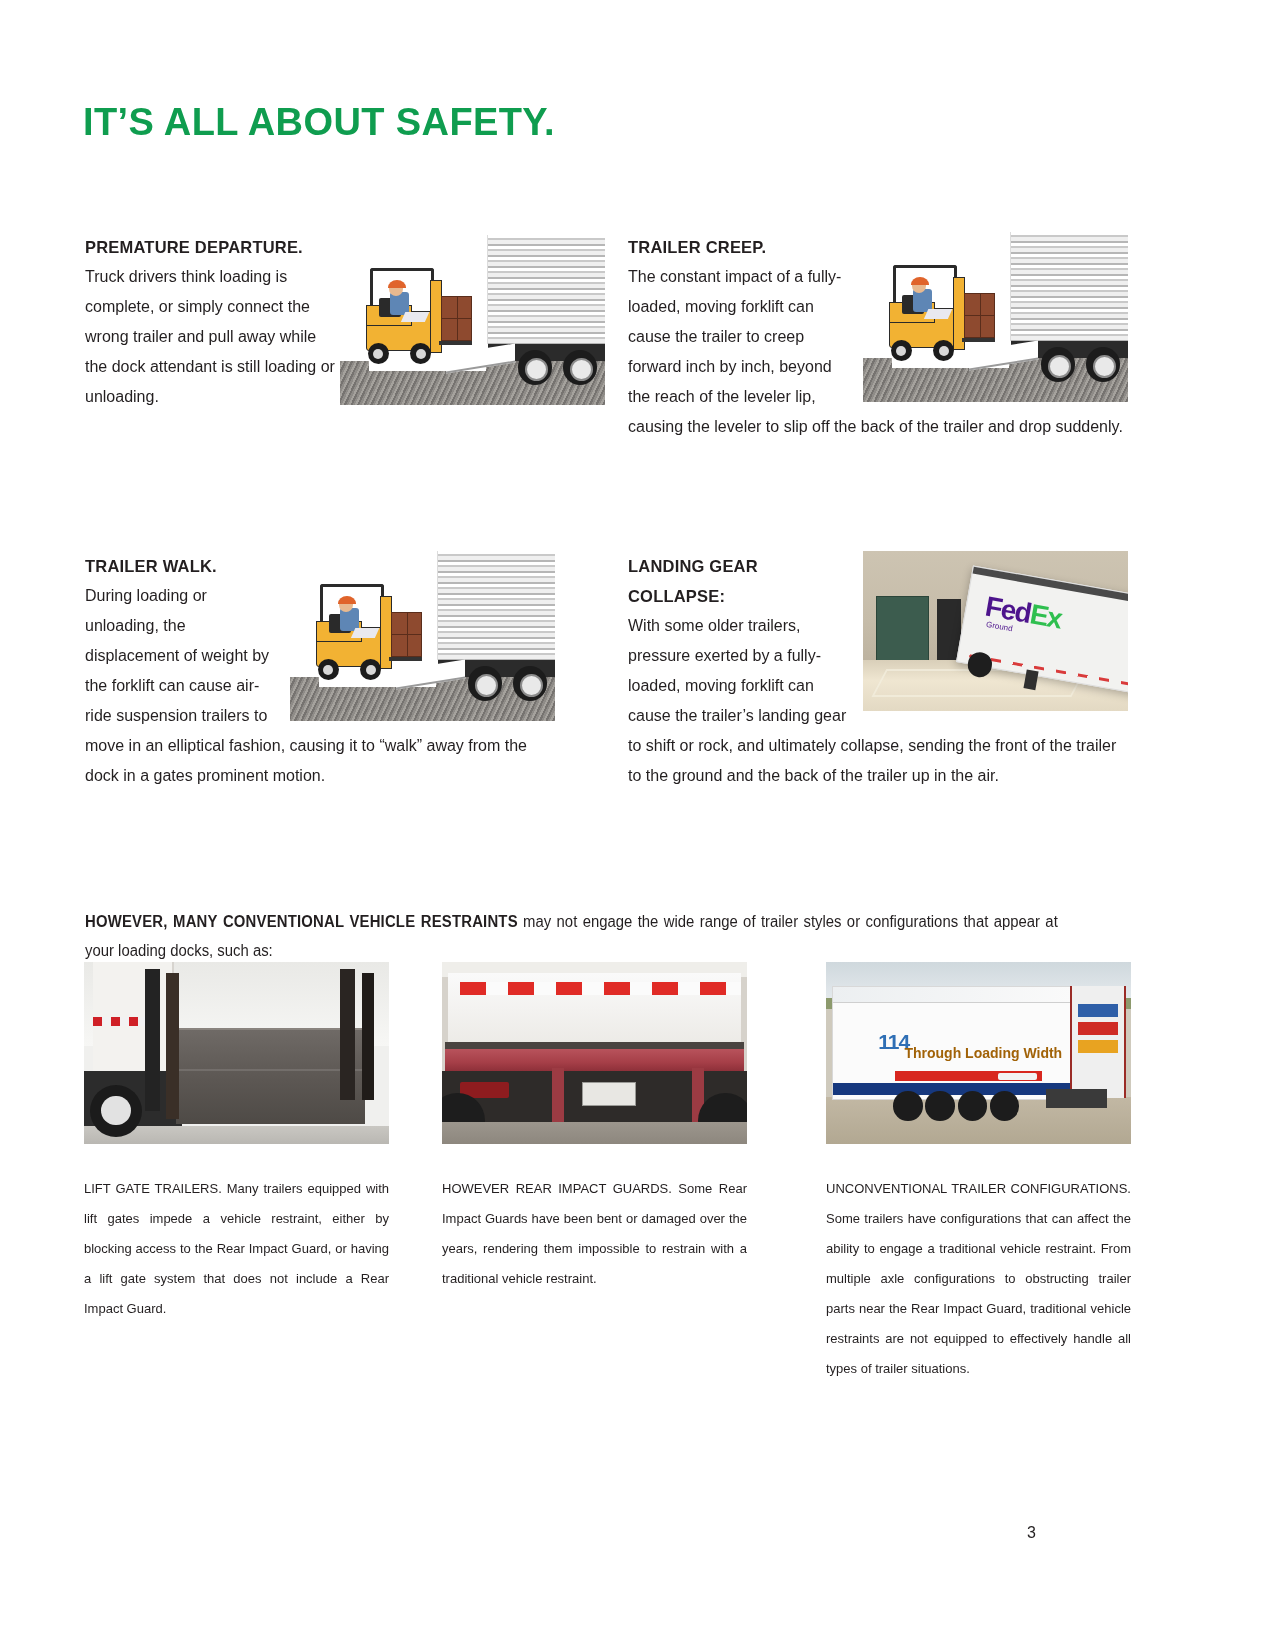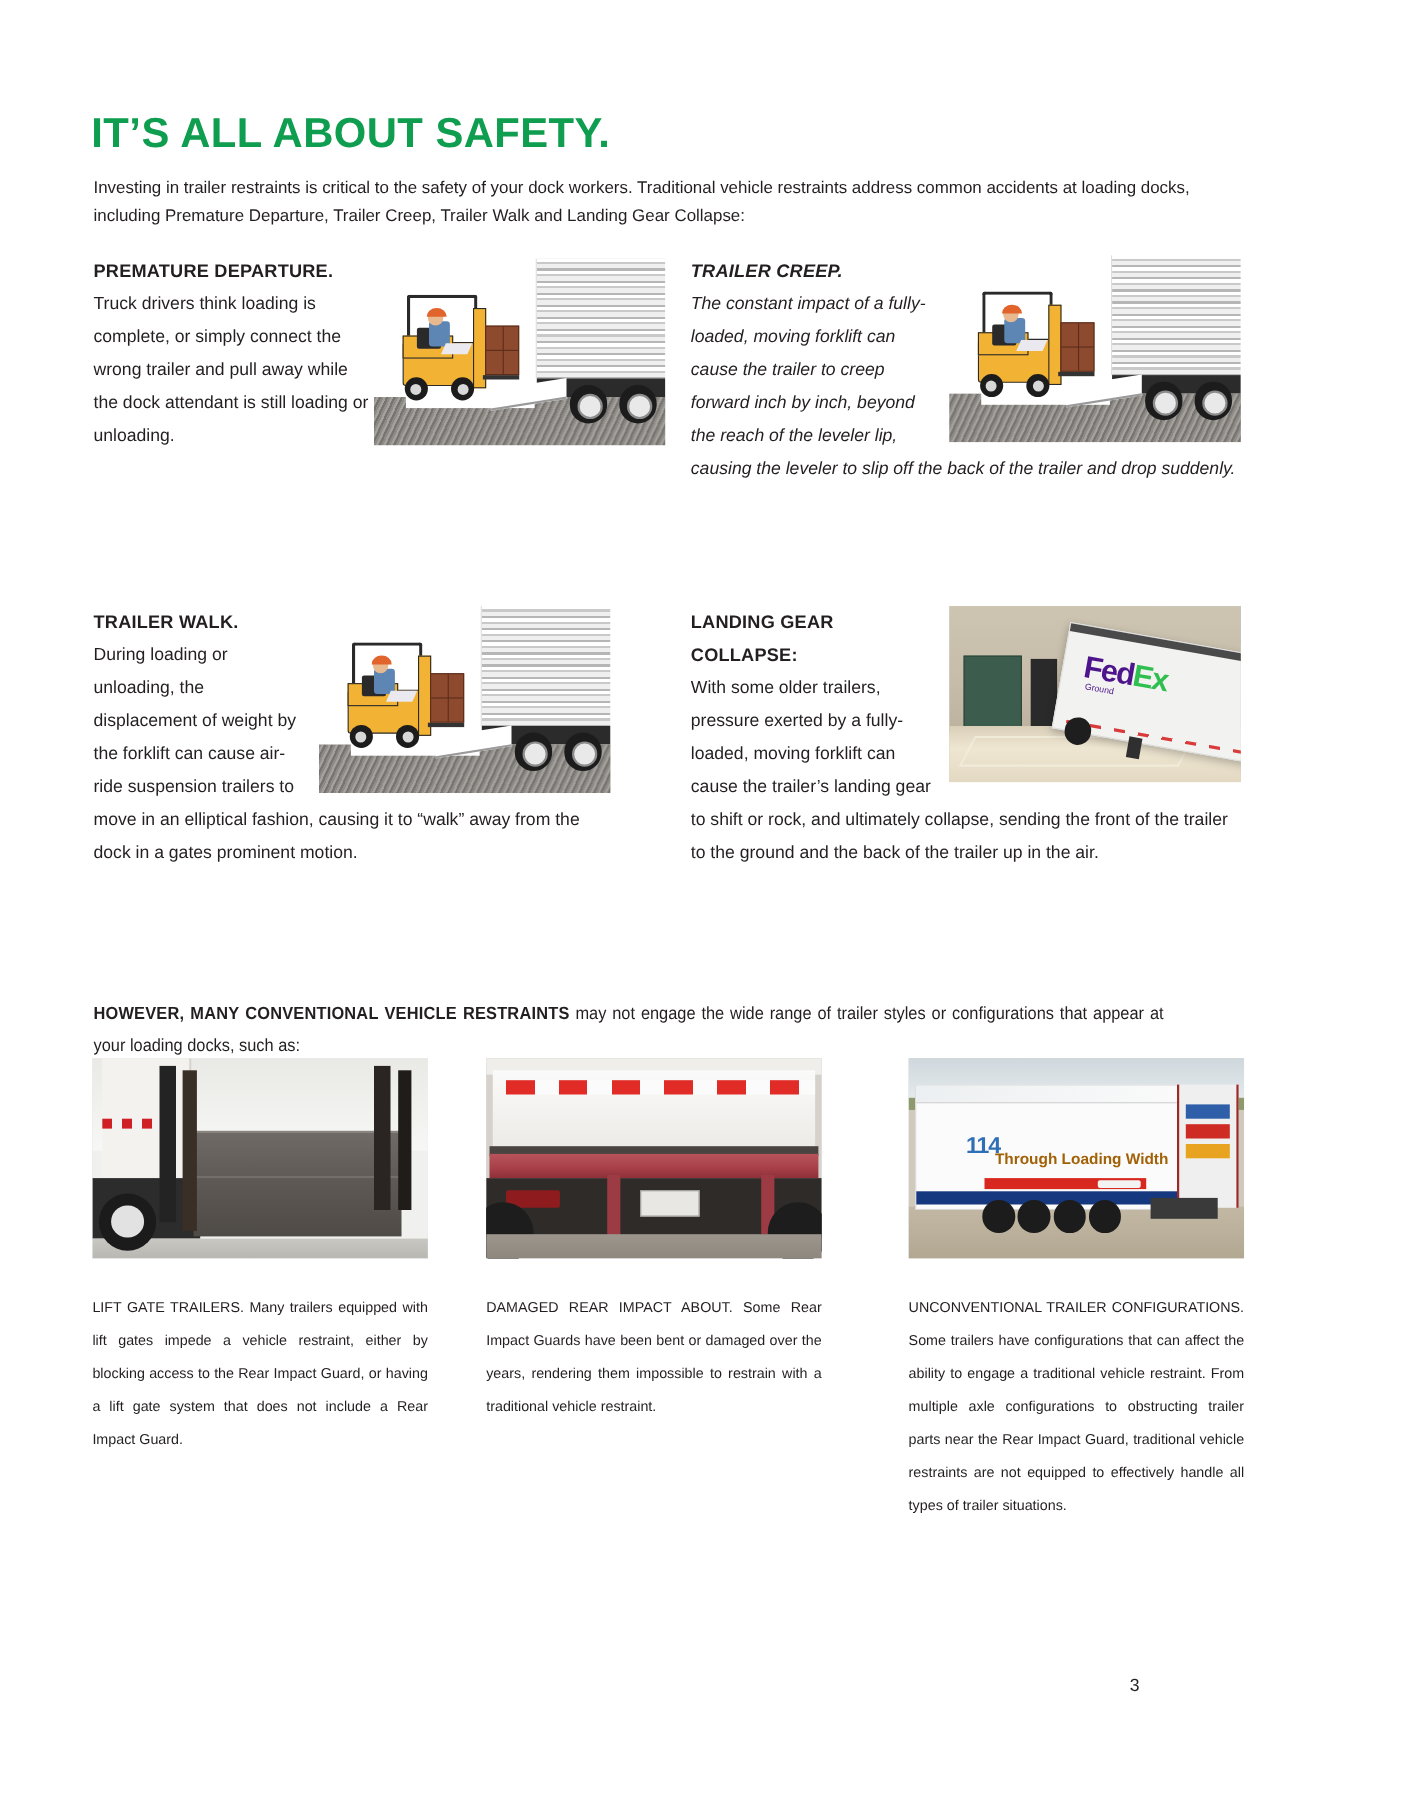--- a/index.html
+++ b/index.html
@@ -59,21 +59,21 @@
   .sec-body {
     font-family: "Liberation Sans", sans-serif;
     font-size: 16px;
     line-height: 30px;
     color: #231f20;
   }
 
   .blk { position: absolute; }
 
   #blk-premature { left: 85px;  top: 232px; width: 250px; }
-  #blk-creep     { left: 628px; top: 232px; width: 500px; font-style: italic; }
+  #blk-creep     { left: 628px; top: 232px; width: 500px; }
   #blk-walk      { left: 85px;  top: 551px; width: 470px; }
   #blk-landing   { left: 628px; top: 551px; width: 500px; }
 
   
   .photo-float-right {
     float: right;
     margin-left: 14px;
   }
 
   .photo {
@@ -469,21 +469,20 @@
     color: #231f20;
   }
 </style>
 </head>
 <body>
 
 <div class="page">
 
   <h1 class="title">IT’S ALL ABOUT SAFETY.</h1>
 
-  <p class="intro">Investing in trailer restraints is critical to the safety of your dock workers. Traditional vehicle restraints address common accidents at loading docks, including Premature Departure, Trailer Creep,  Trailer Walk and Landing Gear Collapse:</p>
 
   <div class="blk" id="blk-premature">
     <div class="sec-head">PREMATURE DEPARTURE.</div>
     <div class="sec-body">Truck drivers think loading is complete, or simply connect the wrong trailer and pull away while the dock attendant is still loading or unloading.</div>
   </div>
   <div class="photo" style="left:340px; top:235px; width:265px; height:170px;">
     <div class="fork-scene">
       <div class="fk-trailer-body"></div>
       <div class="fk-trailer-lower"></div>
       <div class="fk-trailer-white"></div>
@@ -628,21 +627,21 @@
         <div class="rg-rail"></div>
         <div class="rg-leg1"></div>
         <div class="rg-leg2"></div>
         <div class="rg-plate"></div>
         <div class="rg-lights"></div>
         <div class="rg-tireL"></div>
         <div class="rg-tireR"></div>
         <div class="rg-ground"></div>
       </div>
     </div>
-    <div class="col-text"><span class="hd">DAMAGED REAR IMPACT ABOUT.</span><span> Some Rear Impact Guards have been bent or damaged over the years, rendering them impossible to restrain with a traditional vehicle restraint.</span></div>
+    <div class="col-text"><span class="hd">HOWEVER REAR IMPACT GUARDS.</span><span> Some Rear Impact Guards have been bent or damaged over the years, rendering them impossible to restrain with a traditional vehicle restraint.</span></div>
   </div>
 
   <div class="col" id="col-3">
     <div class="col-photo">
       <div class="uc">
         <div class="uc-sky"></div>
         <div class="uc-grass"></div>
         <div class="uc-ground"></div>
         <div class="uc-trailer">
           <div class="uc-roofline"></div>

